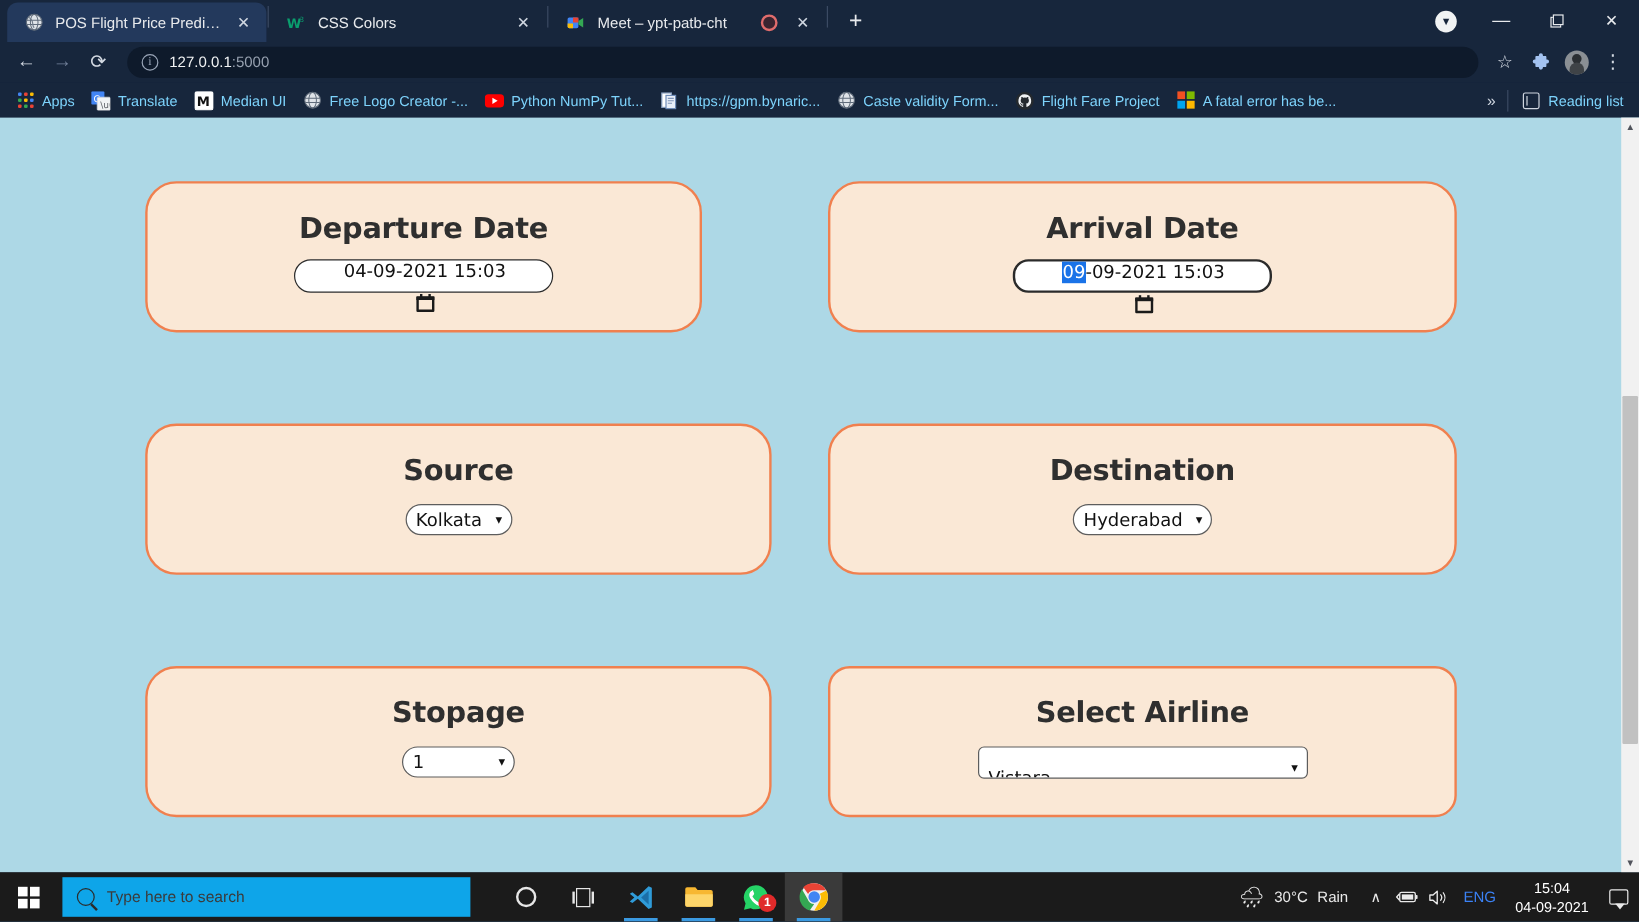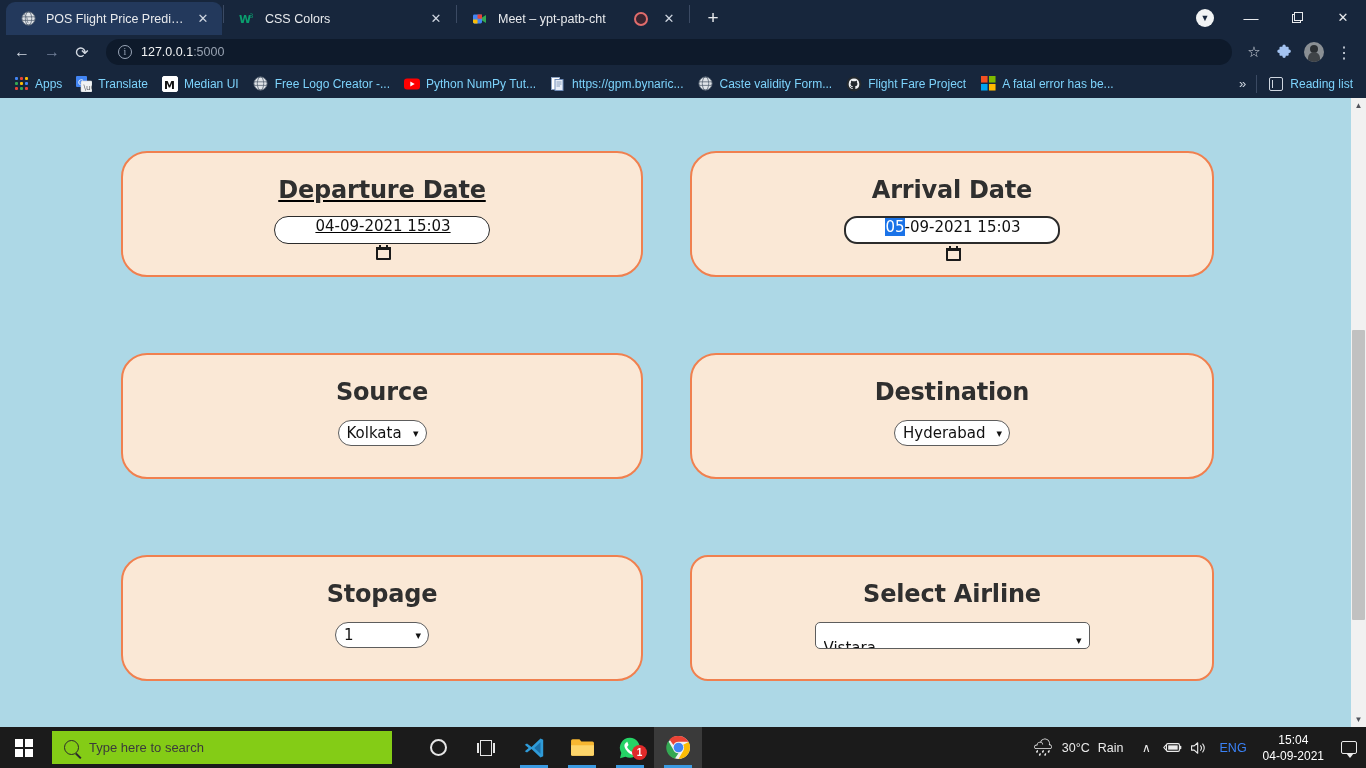--- a/index.html
+++ b/index.html
@@ -210,21 +210,21 @@
   }
   .start {
     width: 48px; height: 41px; display: flex; align-items: center; justify-content: center;
   }
   .winlogo {
     width: 18px; height: 18px; display: grid;
     grid-template-columns: 8px 8px; grid-template-rows: 8px 8px; gap: 2px;
   }
   .winlogo i { background: #ffffff; display: block; }
   .searchbox {
-    width: 340px; height: 33px; background: #84cc16; display: flex;
+    width: 340px; height: 33px; background: #0ea5e9; display: flex;
     align-items: center; gap: 10px; padding: 0 12px; margin-left: 4px;
   }
   .search-ico {
     width: 15px; height: 15px; border: 1.6px solid #2b2b2b; border-radius: 50%;
     position: relative; flex: none;
   }
   .search-ico::after {
     content: ""; position: absolute; right: -4px; bottom: -3px; width: 7px; height: 1.6px;
     background: #2b2b2b; transform: rotate(45deg);
   }
@@ -481,37 +481,37 @@
             <span class="readlist-ico"></span>
           </span>
         <span class="bm-label">Reading list</span>
       </div>
     </div>
   </div>
 
   <div class="viewport">
     <div class="page">
 
-      <div class="card" style="left:121px; top:53px; width:522px; height:126px;text-decoration:underline;">
+      <div class="card" style="left:121px; top:53px; width:464px; height:126px;">
         <div class="card-title" style="margin-top:23px;">Departure Date</div>
         <div class="dt-input" style="margin-top:12px; width:216px;">
           <span>04-09-2021 15:03</span>
           <span class="cal-ico">
             <span class="body"></span>
               <span class="bar"></span>
               <span class="p1"></span>
               <span class="p2"></span>
           </span>
         </div>
       </div>
 
       <div class="card" style="left:690px; top:53px; width:524px; height:126px;">
         <div class="card-title" style="margin-top:23px;">Arrival Date</div>
         <div class="dt-input focused" style="margin-top:12px; width:216px;">
-          <span><span class="sel-hl">05</span><span>-09-2021 15:03</span></span>
+          <span><span class="sel-hl">09</span><span>-09-2021 15:03</span></span>
           <span class="cal-ico">
             <span class="body"></span>
               <span class="bar"></span>
               <span class="p1"></span>
               <span class="p2"></span>
           </span>
         </div>
       </div>
 
       <div class="card" style="left:121px; top:255px; width:522px; height:126px;">

